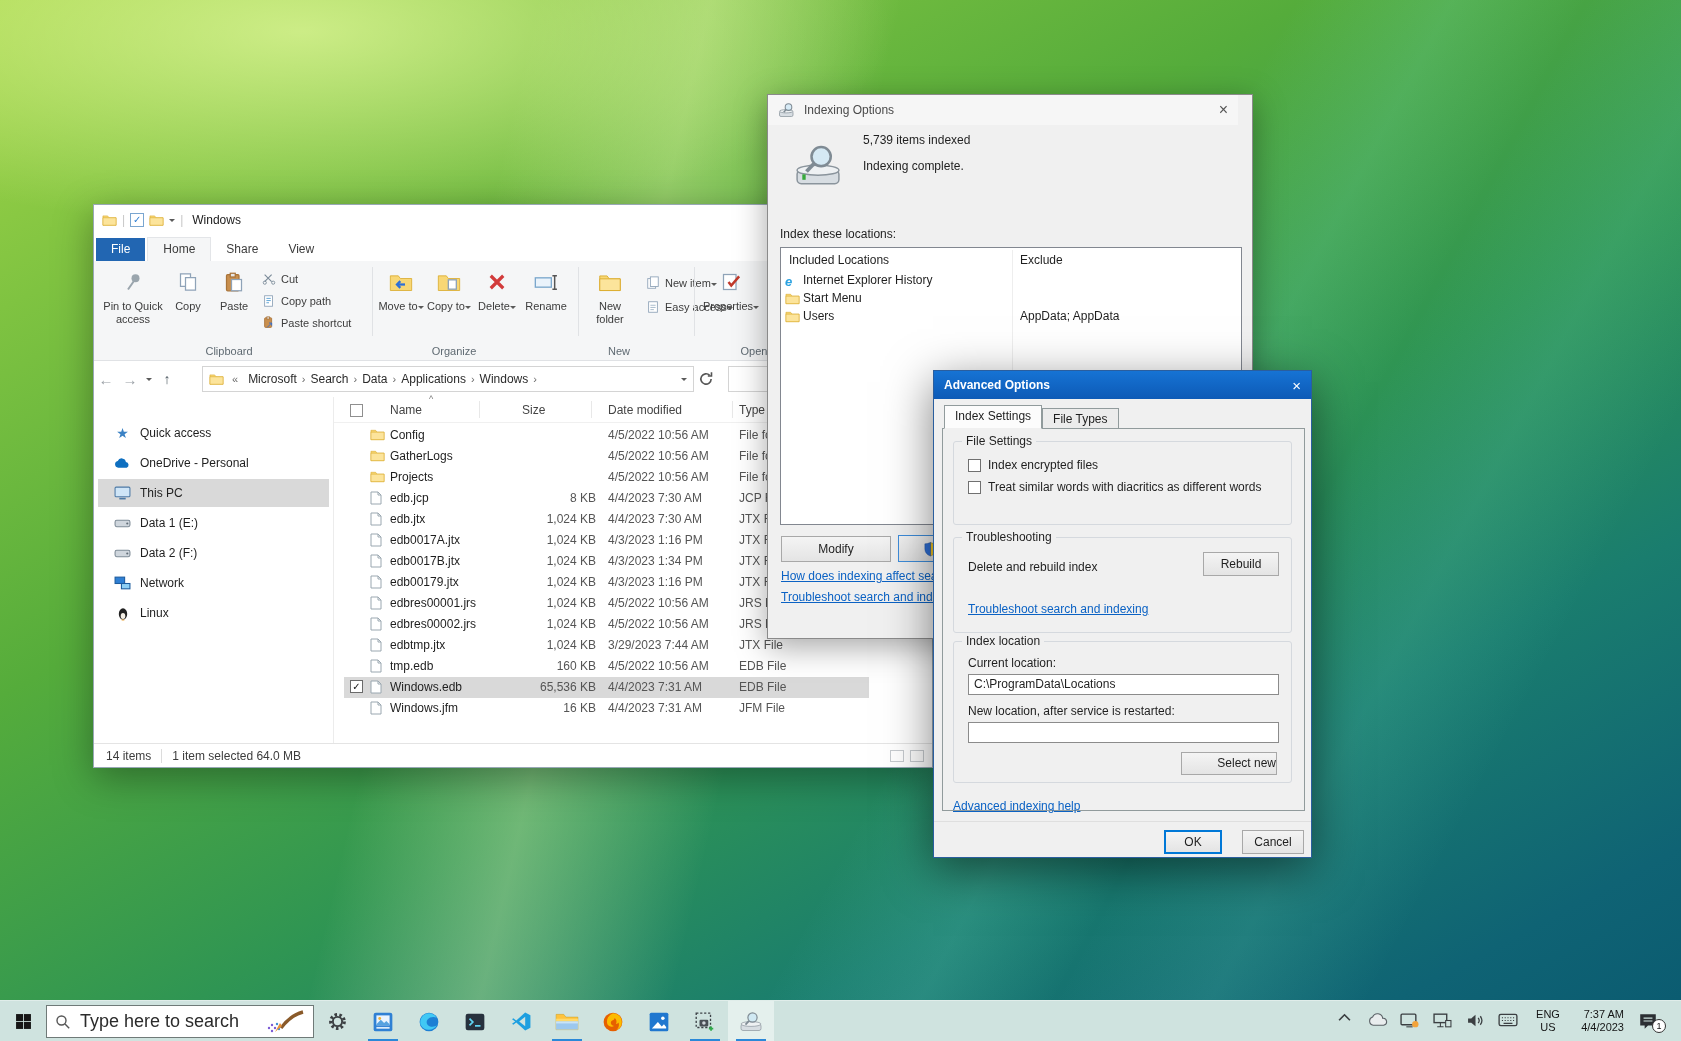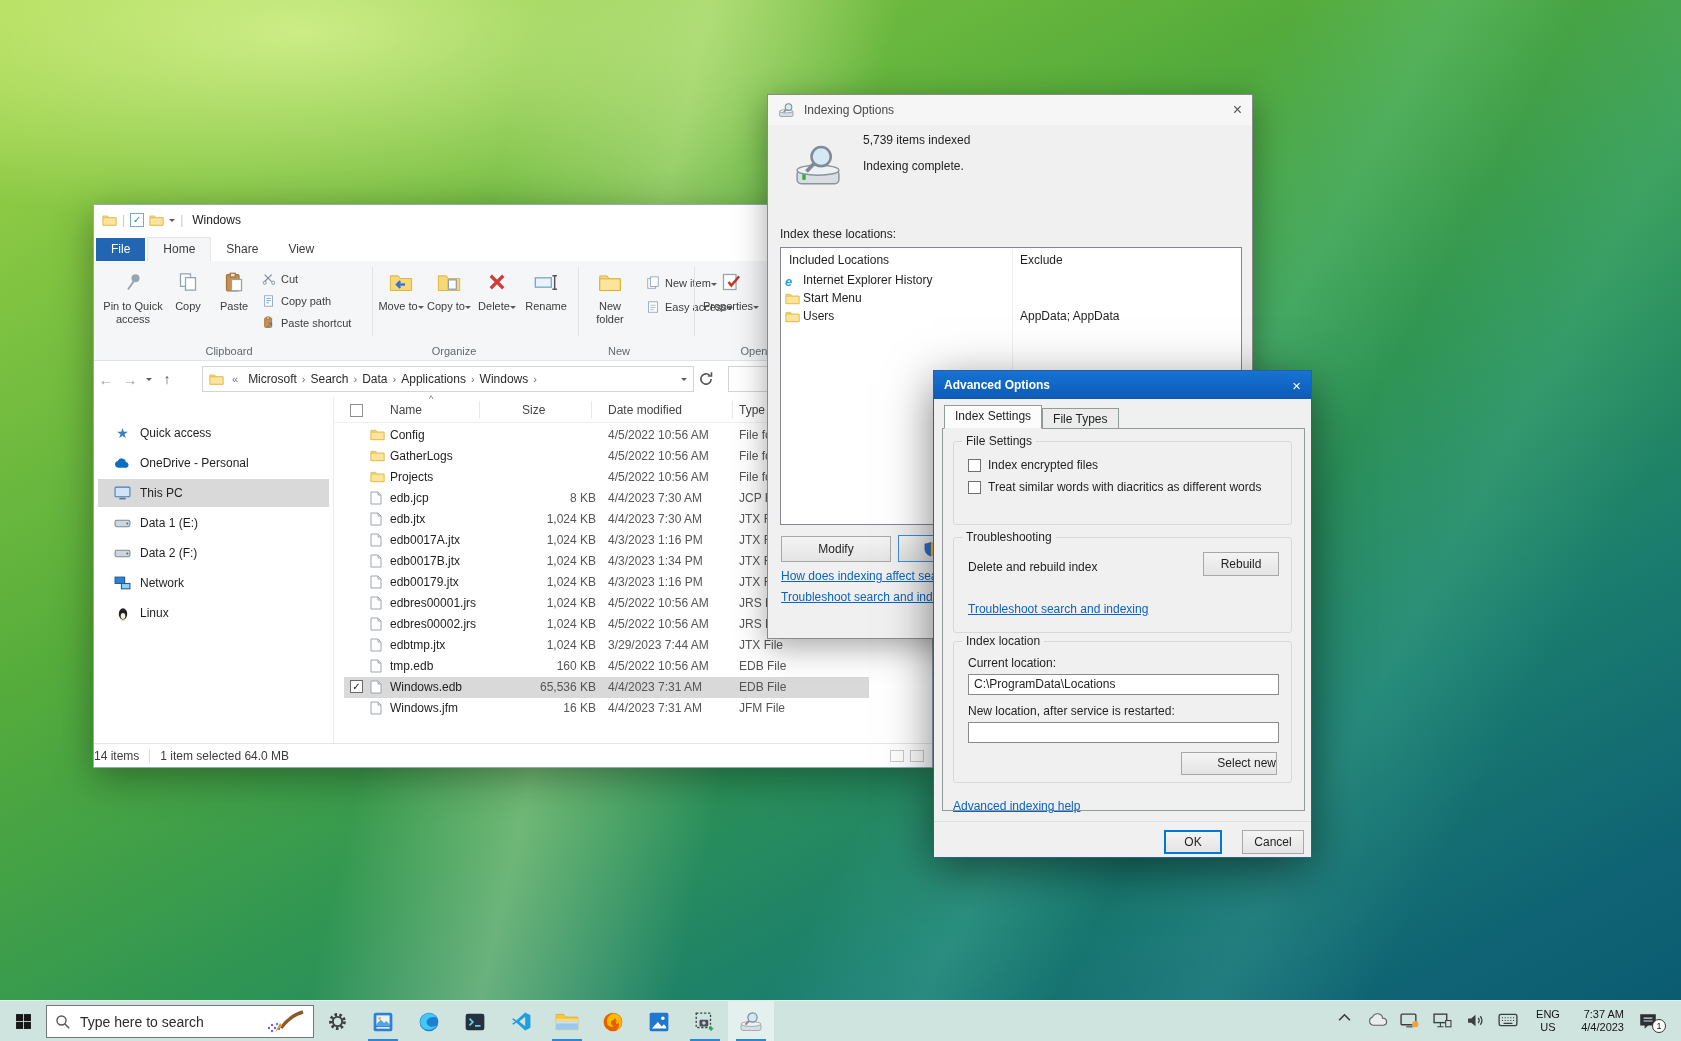--- a/index.html
+++ b/index.html
@@ -66,28 +66,28 @@
   .f-row.sel{background:#d9d9d9;}
   .fr-check{position:absolute;left:6px;top:3px;width:13px;height:13px;font-size:10px;line-height:12px;text-align:center;color:#111;}
   .fr-check.on{border:1px solid #6a6a6a;background:#fff;}
   .fr-icon{position:absolute;left:26px;top:3px;width:15px;height:14px;}
   .fr-name{position:absolute;left:46px;top:3px;color:#1e1e1e;}
   .fr-size{position:absolute;left:150px;width:102px;top:3px;text-align:right;color:#555;}
   .fr-date{position:absolute;left:264px;top:3px;color:#555;}
   .fr-type{position:absolute;left:395px;top:3px;color:#555;}
   
   .ex-status{position:absolute;left:0;bottom:0;right:0;height:24px;border-top:1px solid #e4e4e4;background:#fff;display:flex;align-items:center;color:#3c3c3c;}
-  .st-items{}
+  .st-items{margin-left:12px;}
   .st-div{width:1px;height:14px;background:#dcdcdc;margin:0 10px;}
   .view-toggles{margin-left:auto;margin-right:8px;display:flex;gap:6px;opacity:.55;}
   .view-toggles span{width:14px;height:12px;border:1px solid #9aa2a8;display:inline-block;}
   
   .dlg-index{position:absolute;left:767px;top:94px;width:486px;height:545px;background:#f0f0f0;
     border:1px solid #8a8a8a;box-shadow:0 8px 30px rgba(0,0,0,.35);z-index:2;}
-  .di-title{position:absolute;left:0;top:0;right:0;height:30px;background:#f6f6f6;display:flex;align-items:center;padding:0 10px;gap:8px;color:#4a4a4a;}
+  .di-title{position:absolute;left:0;top:0;right:14px;height:30px;background:#f6f6f6;display:flex;align-items:center;padding:0 10px;gap:8px;color:#4a4a4a;}
   .di-close{margin-left:auto;color:#555;font-size:16px;}
   .di-count{position:absolute;left:95px;top:38px;color:#1f1f1f;}
   .di-icon{position:absolute;left:24px;top:48px;}
   .di-status{position:absolute;left:95px;top:64px;color:#1f1f1f;}
   .di-loclabel{position:absolute;left:12px;top:132px;color:#1f1f1f;}
   .di-list{position:absolute;left:12px;top:152px;width:462px;height:278px;background:#fff;border:1px solid #828790;}
   .di-col1{position:absolute;left:8px;top:5px;color:#1f1f1f;}
   .di-col2{position:absolute;left:239px;top:5px;color:#1f1f1f;}
   .di-colsep{position:absolute;left:231px;top:2px;bottom:2px;width:1px;background:#eee;}
   .di-rows{position:absolute;left:0;top:24px;right:0;bottom:0;}
@@ -127,21 +127,21 @@
   .il-in2{top:80px;}
   .il-select{position:absolute;right:14px;top:110px;width:96px;height:23px;line-height:21px;text-align:right;}
   .da-help{position:absolute;left:10px;top:370px;}
   .da-footer{position:absolute;left:0;right:0;top:450px;border-top:1px solid #dfdfdf;height:38px;}
   .da-ok{position:absolute;left:230px;top:8px;width:58px;height:24px;line-height:20px;border:2px solid #0078d7;}
   .da-cancel{position:absolute;left:308px;top:8px;width:62px;height:24px;line-height:22px;}
   
   .taskbar{position:absolute;left:0;top:1000px;width:1681px;height:41px;background:#cfe3df;z-index:10;border-top:1px solid rgba(255,255,255,.35);}
   .tb-start{position:absolute;left:0;top:0;width:46px;height:41px;display:flex;align-items:center;justify-content:center;}
   .tb-search{position:absolute;left:46px;top:4px;width:268px;height:33px;background:#fff;border:1px solid #6f7a78;display:flex;align-items:center;padding:0 8px;gap:9px;}
-  .tb-search-text{color:#2b2b2b;font-size:14px;flex:1;}
+  .tb-search-text{color:#2b2b2b;font-size:18px;flex:1;}
   .tb-btn{position:absolute;top:0;width:46px;height:41px;display:flex;align-items:center;justify-content:center;}
   .tb-btn.open::after{content:"";position:absolute;left:8px;right:8px;bottom:0;height:3px;background:#2b88d8;}
   .tb-btn.activeapp{background:#e4f0ed;}
   .tray-ic{position:absolute;top:12px;}
   .tray-lang{position:absolute;left:1528px;top:7px;width:40px;text-align:center;font-size:11px;line-height:13px;color:#151515;}
   .tray-clock{position:absolute;left:1562px;top:7px;width:62px;text-align:right;font-size:11px;line-height:13px;color:#151515;}
   .tray-notif{position:absolute;left:1638px;top:11px;}
   .badge{position:absolute;left:1652px;top:1019px;width:14px;height:14px;border-radius:50%;background:#fff;border:1px solid #333;font-size:9px;line-height:12px;text-align:center;color:#111;z-index:11;}
   .ie-mini{font-style:italic;font-weight:bold;color:#2aa1e0;font-size:13px;}
 </style>

